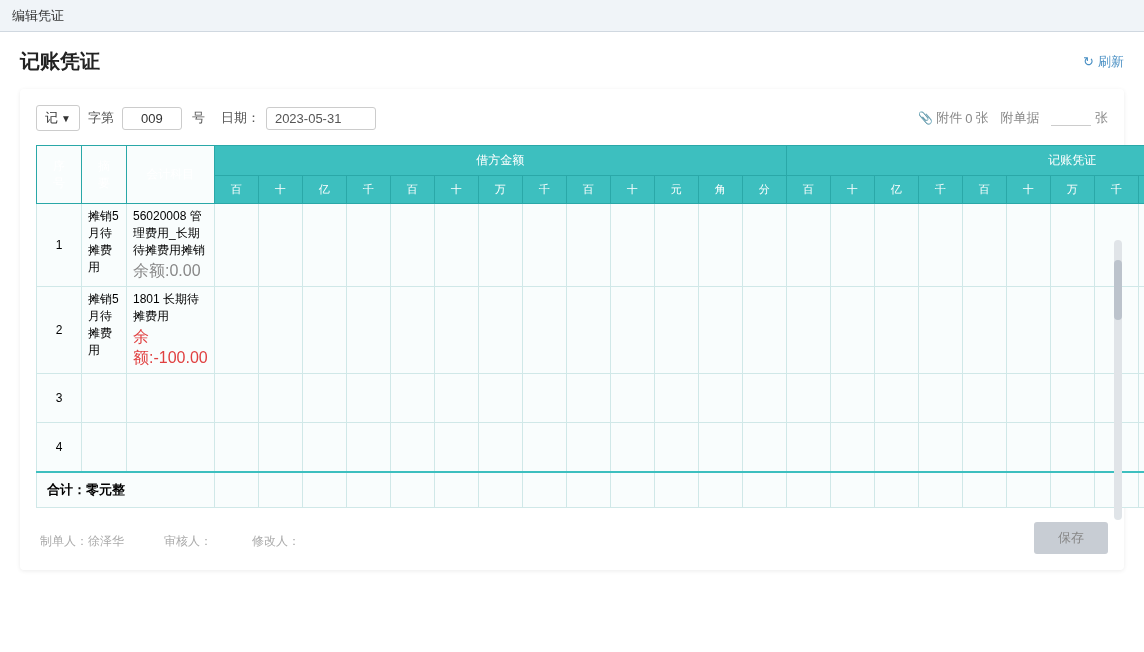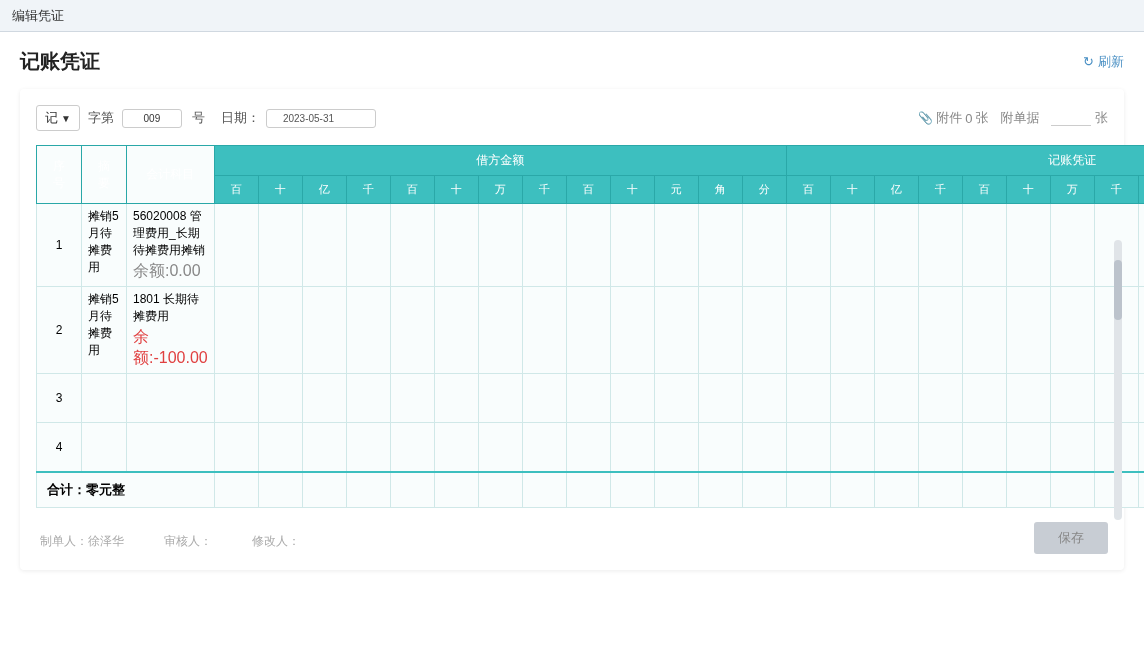--- a/index.html
+++ b/index.html
@@ -72,22 +72,22 @@
       background: #fff;
       padding: 3px 8px;
       border-radius: 3px;
       cursor: pointer;
       font-size: 13px;
       color: #333;
     }
     .input-field {
       border: 1px solid #ccc;
       border-radius: 3px;
-      padding: 3px 16px;
-      font-size: 10px;
+      padding: 3px 8px;
+      font-size: 13px;
       color: #333;
       background: #fff;
     }
     .input-field.date-field {
       width: 110px;
       color: #555;
     }
     .attachment-area {
       margin-left: auto;
       display: flex;

